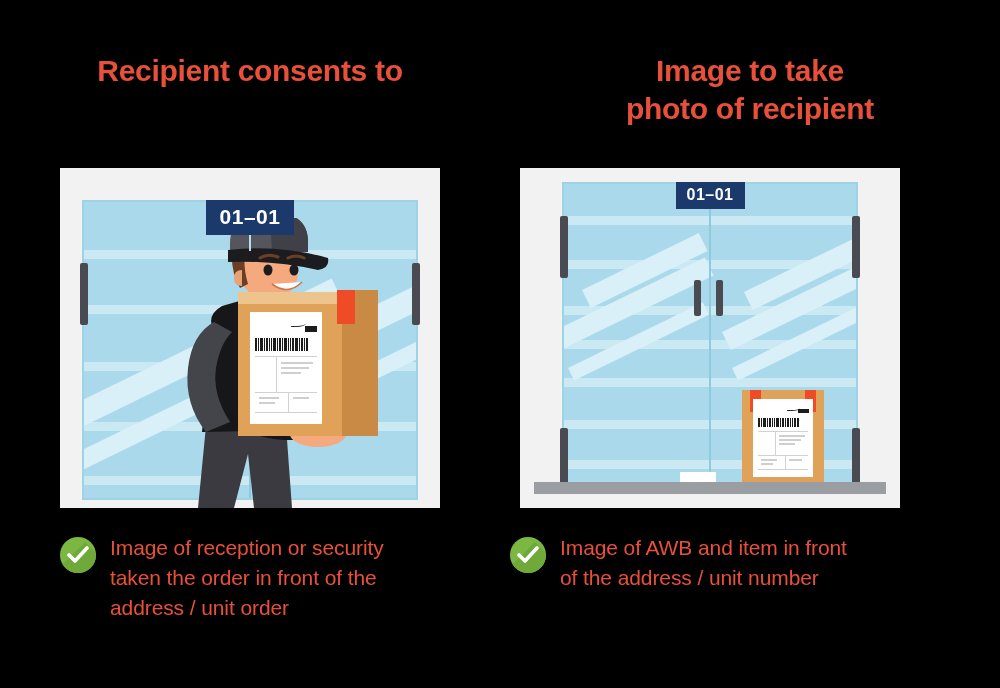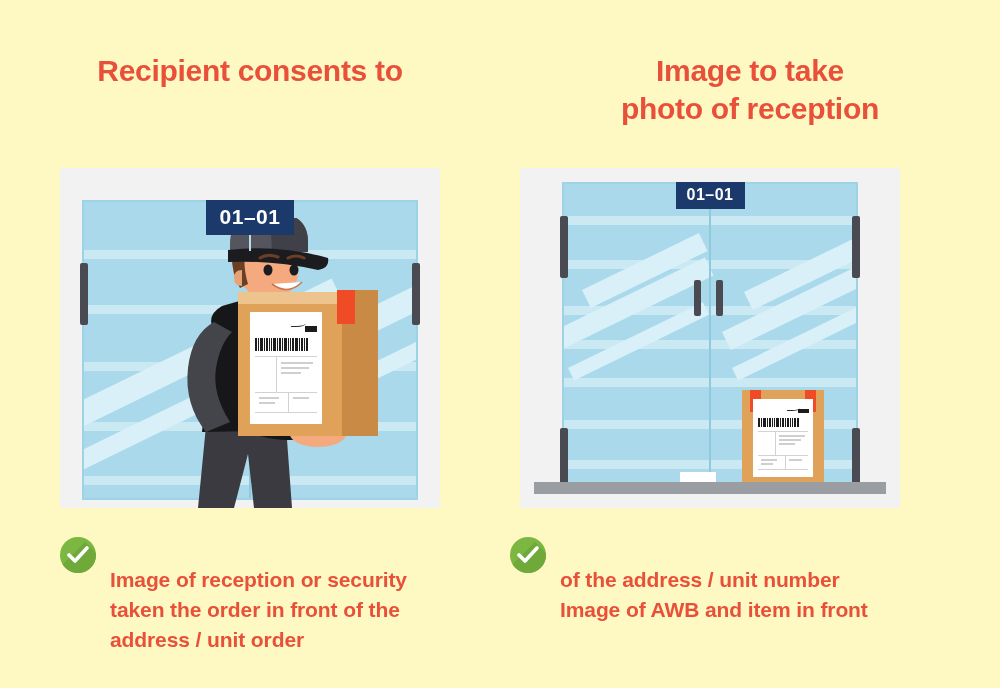--- a/index.html
+++ b/index.html
@@ -11,21 +11,21 @@
   body {
     width: 1000px;
     height: 688px;
     font-family: "Liberation Sans", sans-serif;
     overflow: hidden;
     position: relative;
   }
   .infographic {
     width: 1000px;
     height: 688px;
-    background: #fef9c3;
+    background: #000000;
     display: flex;
     flex-direction: row;
     box-sizing: border-box;
   }
   .column {
     width: 500px;
     height: 688px;
     position: relative;
     box-sizing: border-box;
   }
@@ -261,23 +261,22 @@
     position: absolute;
     left: 7px;
     top: 9px;
     width: 22px;
     height: 18px;
   }
   .caption-text {
     color: #e8503a;
     font-size: 21px;
     line-height: 1.42;
-    font-weight: bold;
+    font-weight: normal;
     letter-spacing: -0.1px;
-    margin-top: 32px;
   }
 </style>
 </head>
 <body>
 
 <div class="infographic">
 
   <div class="column left">
 
     <div class="heading">
@@ -415,21 +414,21 @@
         <div>address / unit order</div>
       </div>
     </div>
 
   </div>
 
   <div class="column right">
 
     <div class="heading">
       <span class="line">Image to take</span>
-      <span class="line">photo of reception</span>
+      <span class="line">photo of recipient</span>
     </div>
 
     <div class="panel">
 
       <div class="doors">
         <div class="band" style="top:34px"></div>
         <div class="band" style="top:78px"></div>
         <div class="band" style="top:124px"></div>
         <div class="band" style="top:158px"></div>
         <div class="band" style="top:196px"></div>
@@ -507,20 +506,20 @@
     </div>
 
     <div class="caption">
       <div class="check">
         <div class="shade"></div>
         <svg viewBox="0 0 22 18">
           <path d="M2 9 L8 15 L20 2" stroke="#ffffff" stroke-width="3.6" fill="none" stroke-linecap="round" stroke-linejoin="round"></path>
         </svg>
       </div>
       <div class="caption-text">
+        <div>Image of AWB and item in front</div>
         <div>of the address / unit number</div>
-        <div>Image of AWB and item in front</div>
       </div>
     </div>
 
   </div>
 
 </div>
 
 </body></html>

